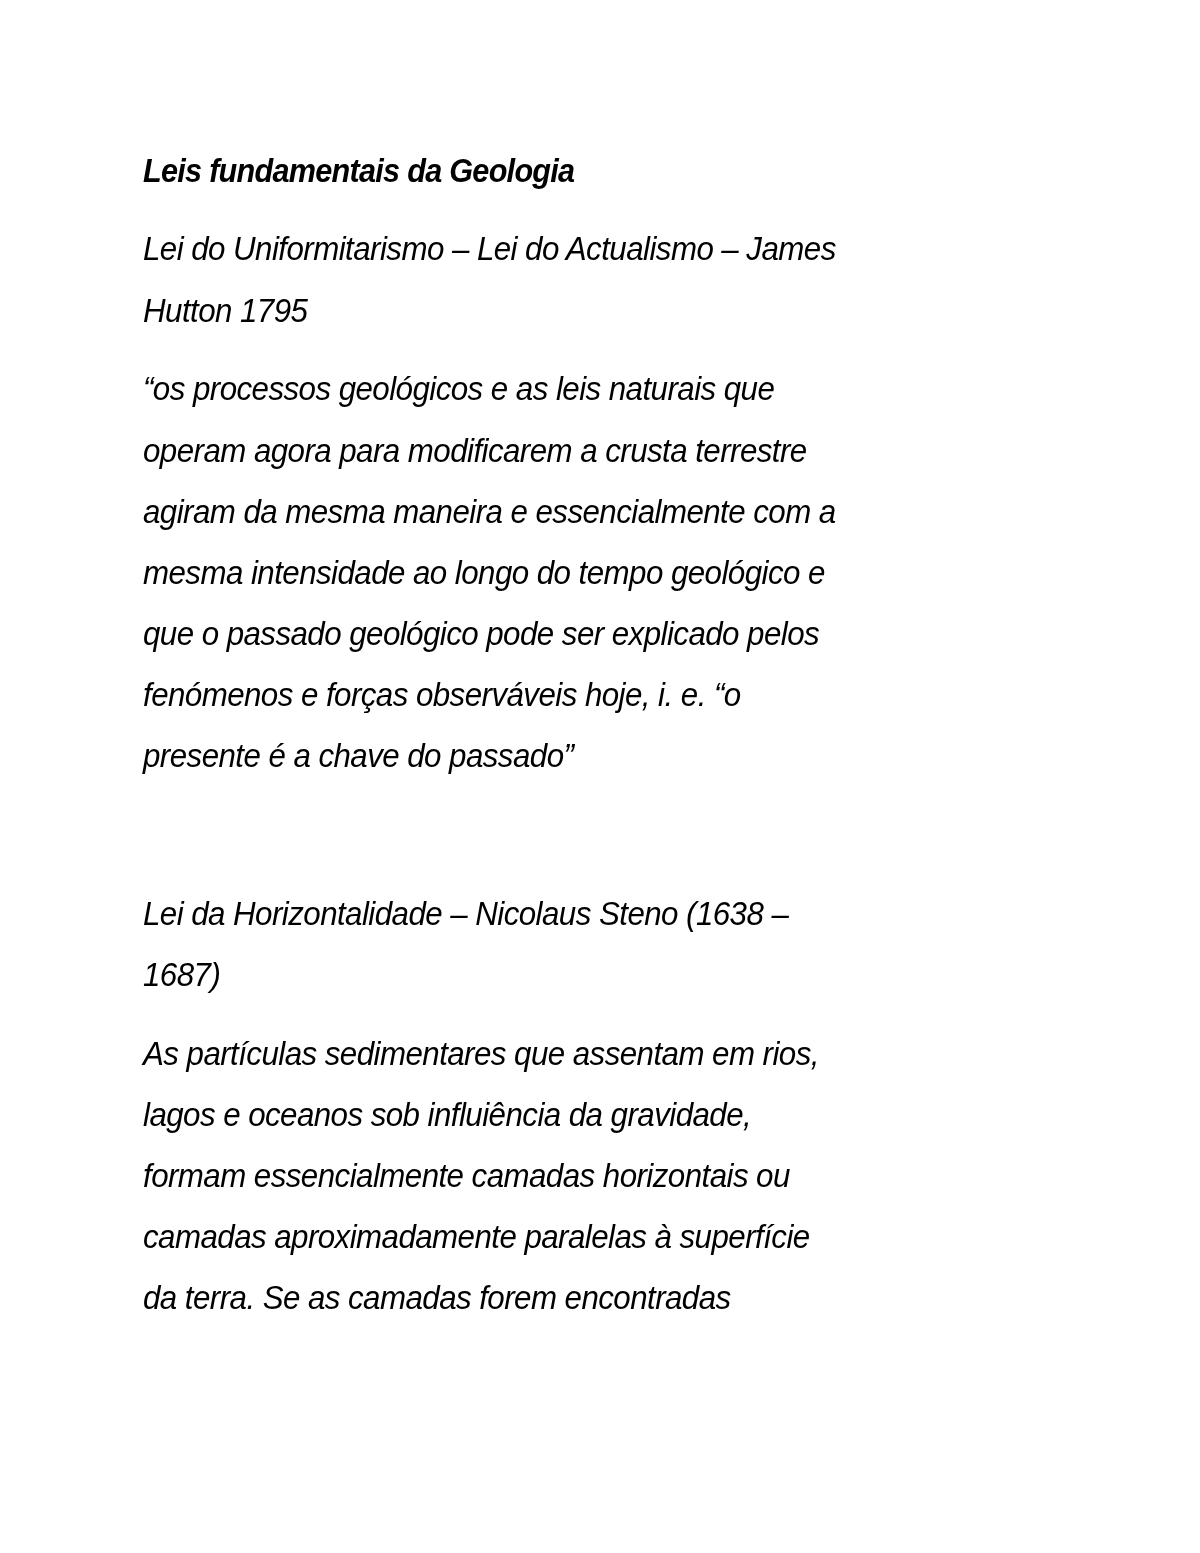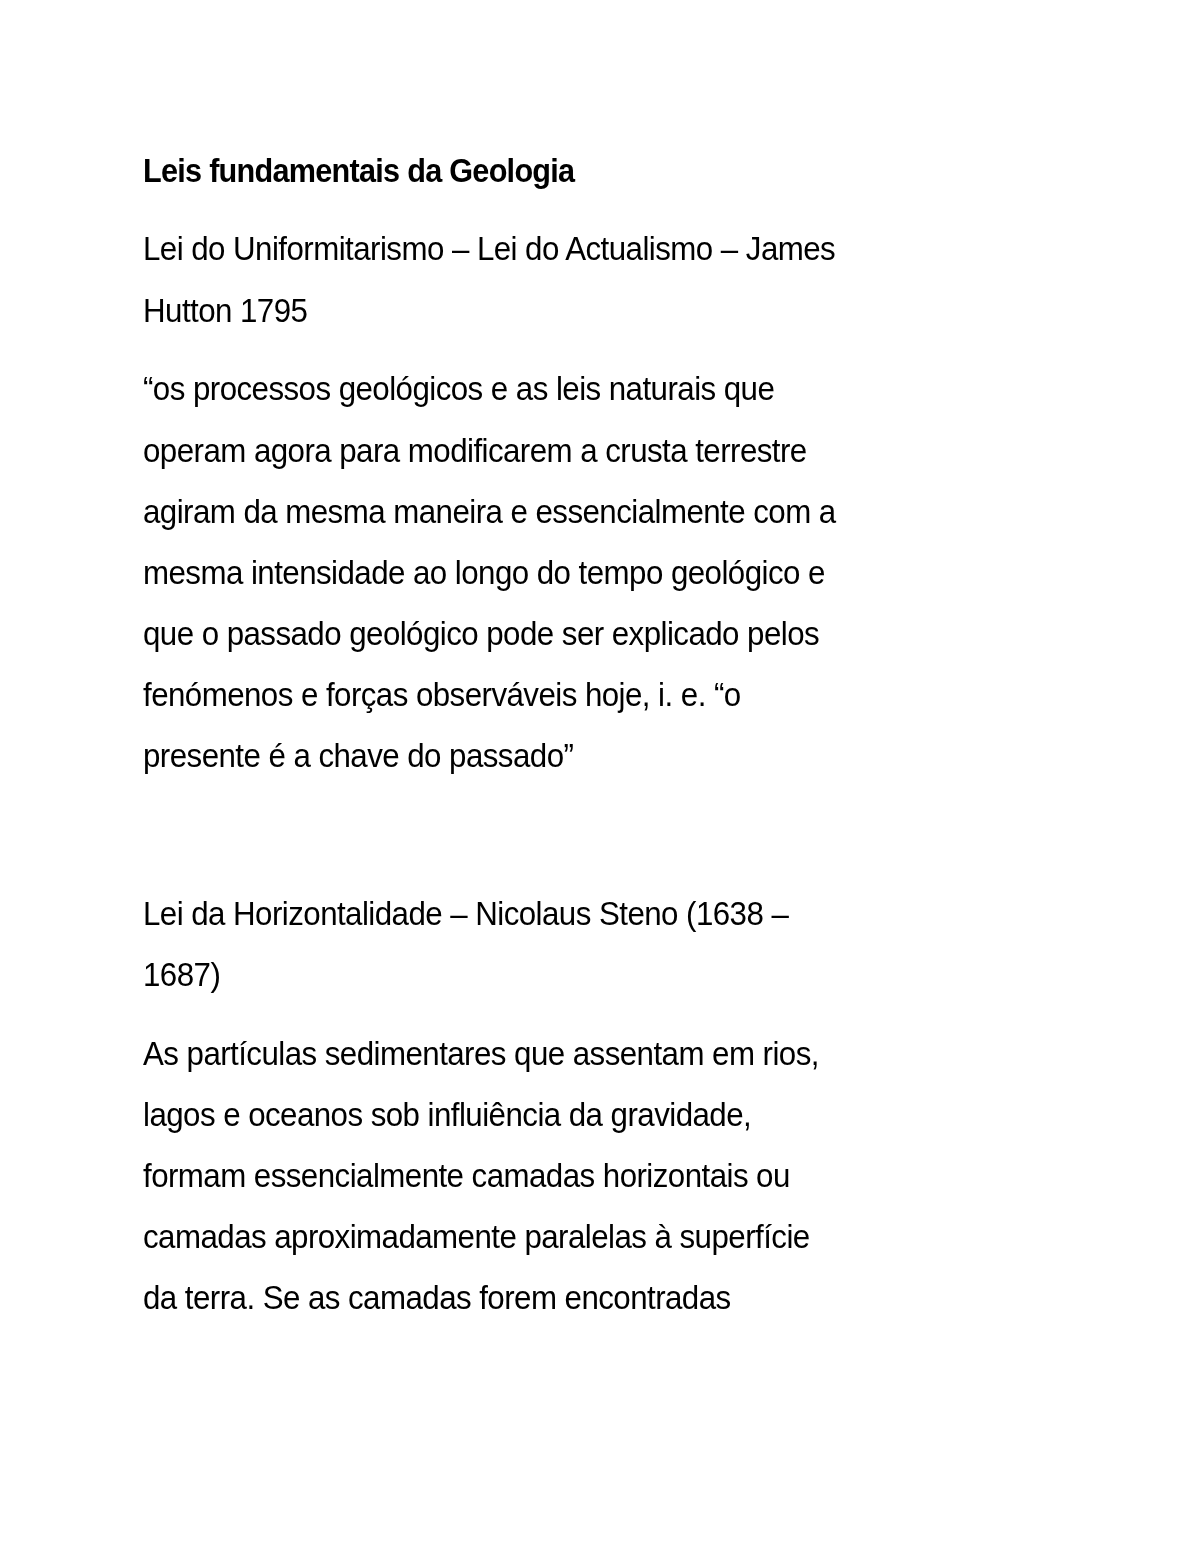--- a/index.html
+++ b/index.html
@@ -14,20 +14,21 @@
       overflow: hidden;
       font-family: "Liberation Sans", sans-serif;
       color: #000000;
     }
     .page {
       position: absolute;
       left: 0; top: 0;
       width: 1200px;
       height: 1553px;
       background: #ffffff;
+      font-style: italic;
     }
     .line {
       position: absolute;
       left: 143px;
       white-space: nowrap;
       font-size: 34px;
       line-height: 40px;
       letter-spacing: -0.6px;
       transform-origin: left center;
       transform: scaleX(0.92);

